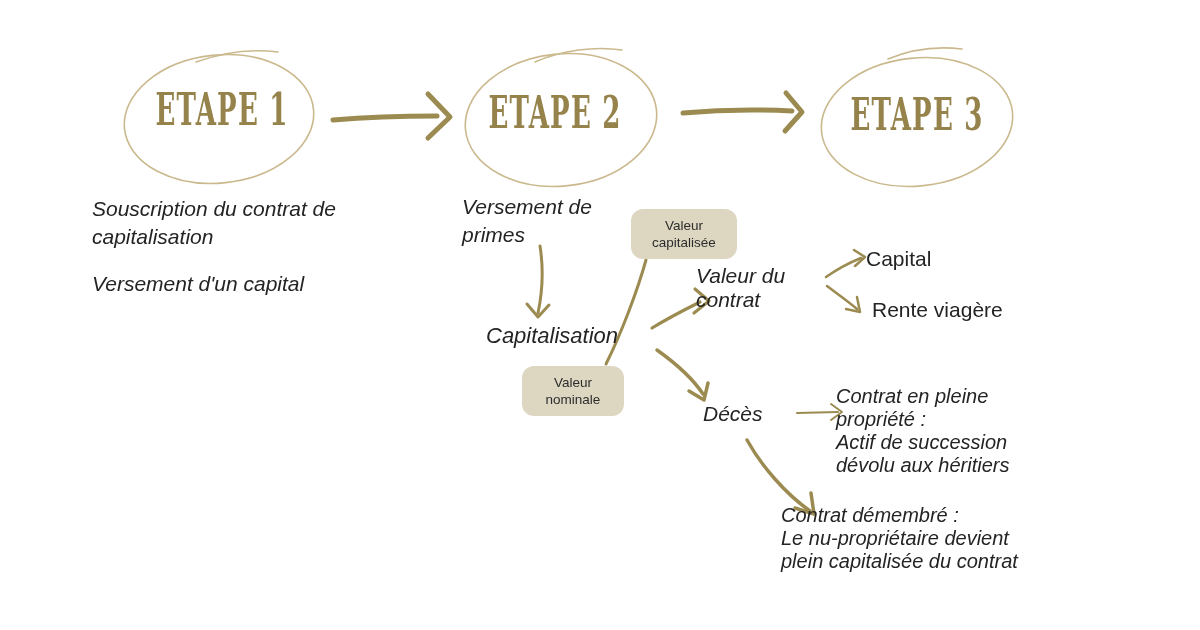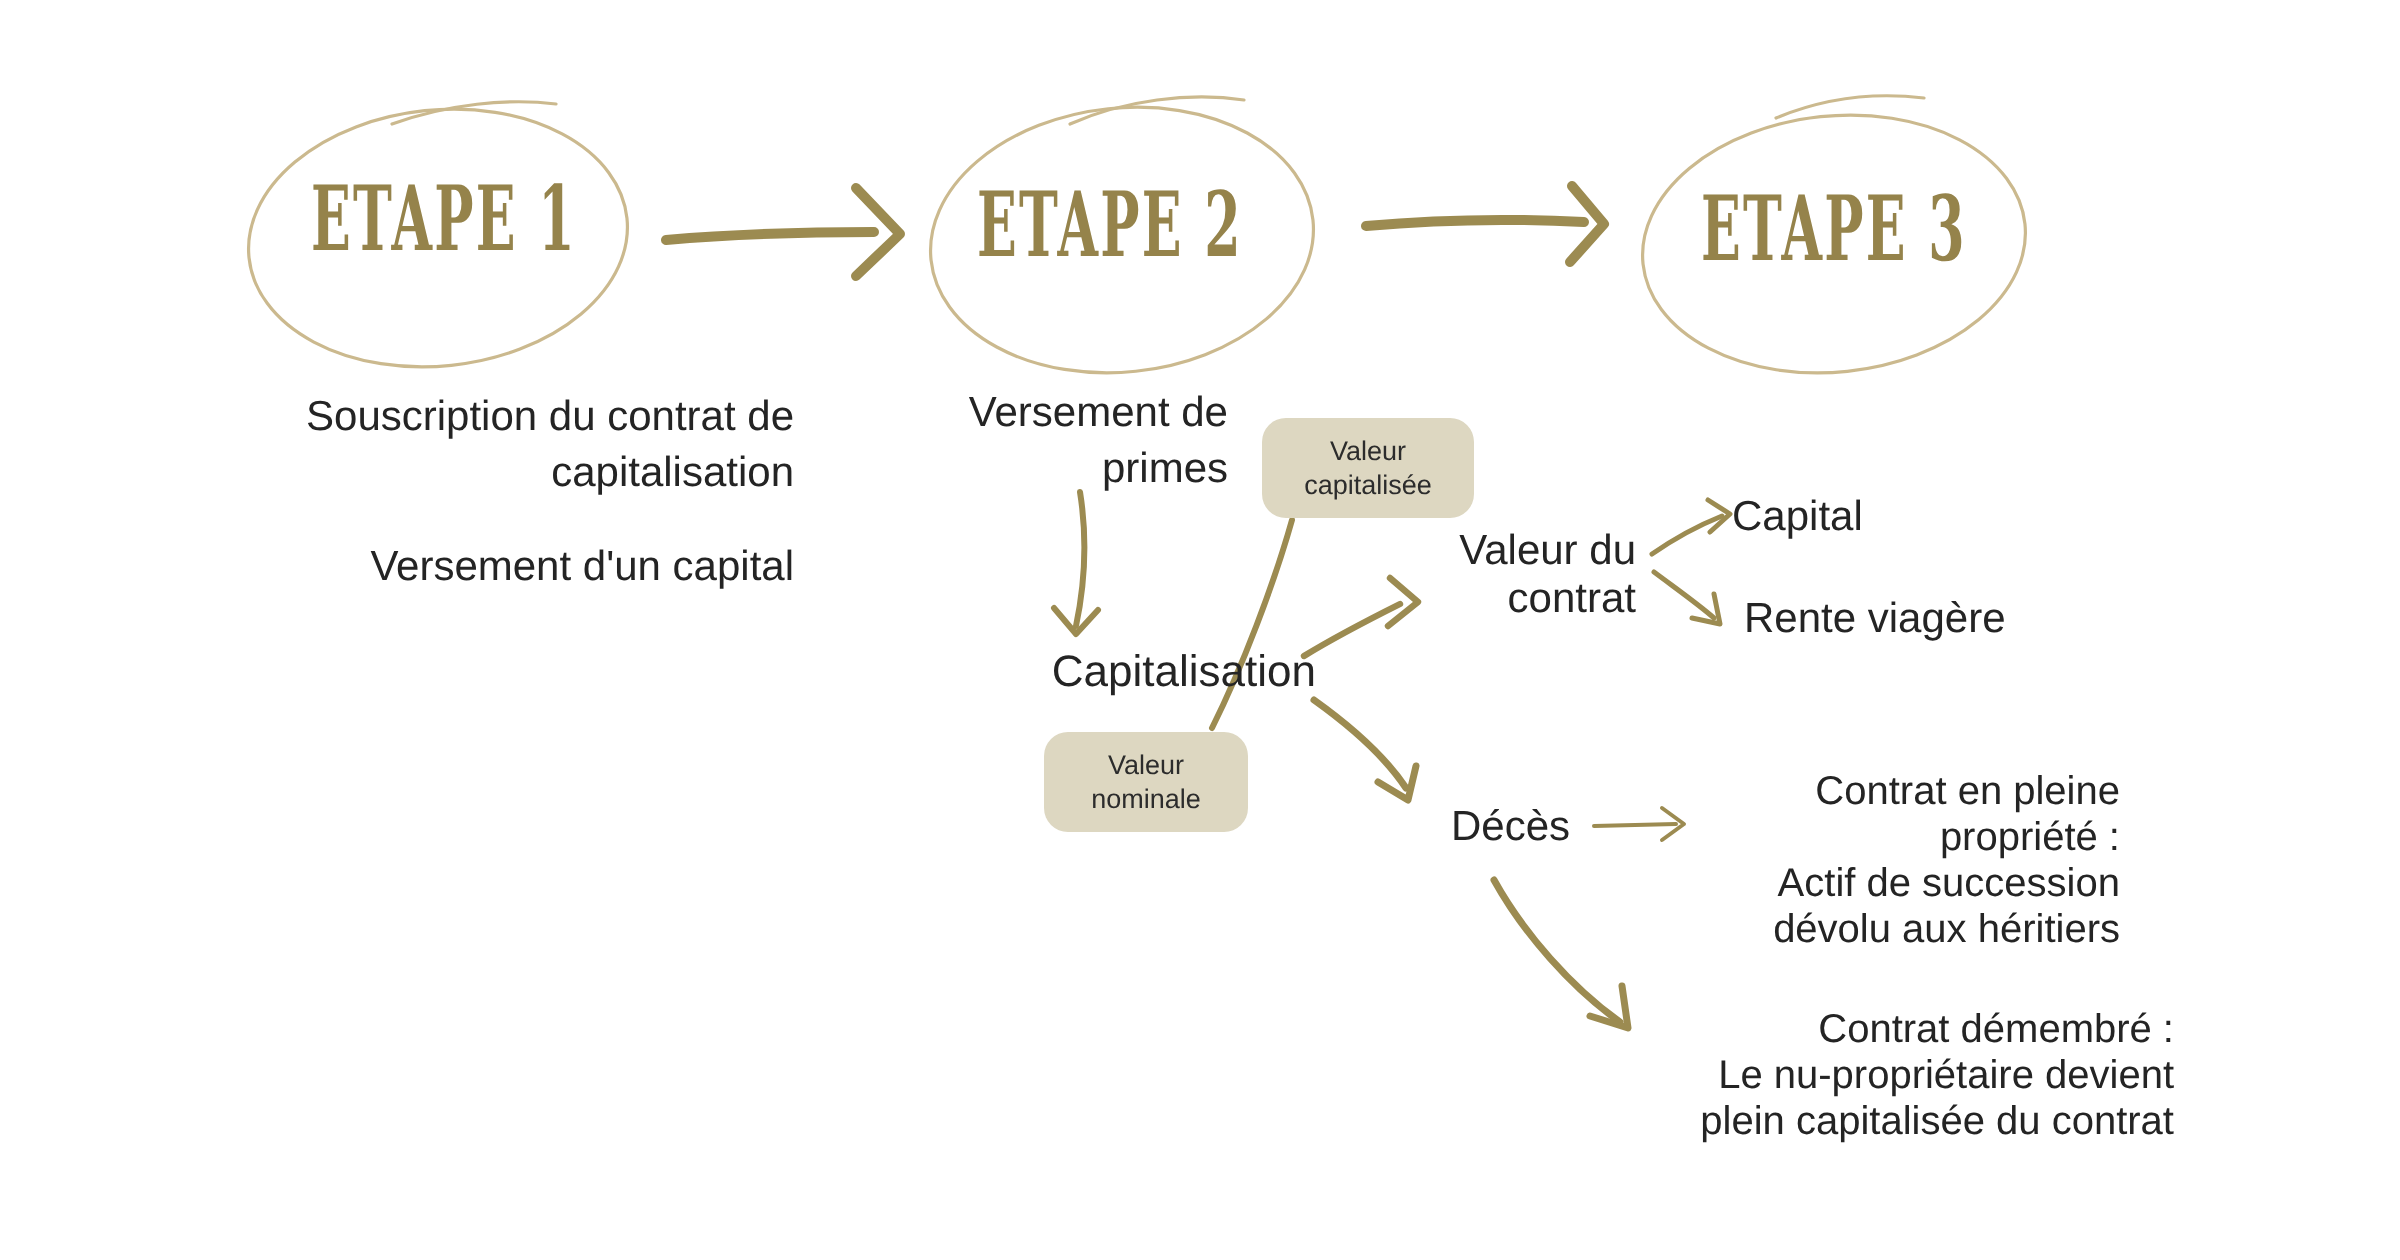--- a/index.html
+++ b/index.html
@@ -39,21 +39,21 @@
     transform-origin: center;
     white-space: nowrap;
   }
 
   .t {
     position: absolute;
     font-weight: 500;
     color: #242424;
     text-align: center;
   }
-  .center { text-align: right; }
+  .center { text-align: left; font-style: italic; }
   .fs21 { font-size: 21px; line-height: 28px; }
   .fs22 { font-size: 22px; line-height: 28px; }
   .fs20 { font-size: 20px; line-height: 23px; }
   .tight { line-height: 24px; }
   .nowrap { white-space: nowrap; }
   .gap-top { margin-top: 19px; }
 
   .badge {
     position: absolute;
     background: #ddd7c1;

